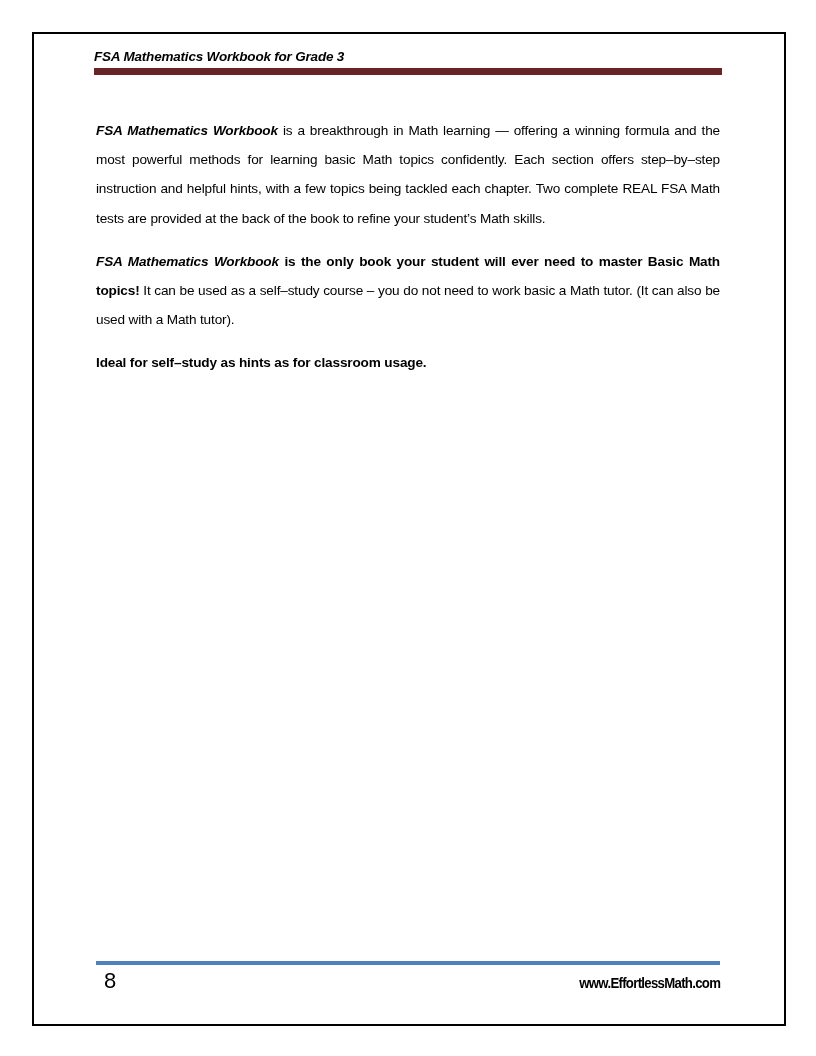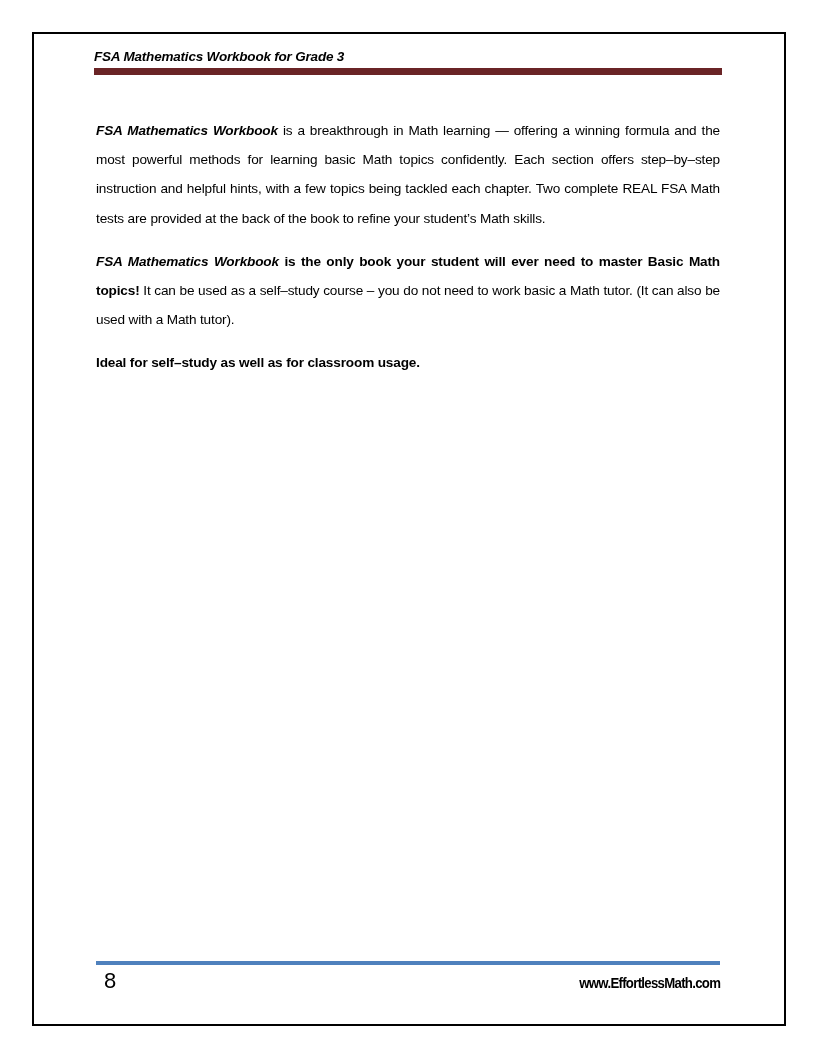--- a/index.html
+++ b/index.html
@@ -27,18 +27,18 @@
 <div class="page-border"></div>
 
 <div class="header-title">FSA Mathematics Workbook for Grade 3</div>
 <div class="header-bar"></div>
 
 <div class="content">
   <p><b><i>FSA Mathematics Workbook</i></b><span> is a breakthrough in Math learning — offering a winning formula and the most powerful methods for learning basic Math topics confidently. Each section offers step–by–step instruction and helpful hints, with a few topics being tackled each chapter. Two complete REAL FSA Math tests are provided at the back of the book to refine your student’s Math skills.</span></p>
 
   <p><b><i>FSA Mathematics Workbook</i></b><b> is the only book your student will ever need to master Basic Math topics</b><b>!</b><span> It can be used as a self–study course – you do not need to work basic a Math tutor. (It can also be used with a Math tutor).</span></p>
 
-  <p><b>Ideal for self–study as well as for classroom usage.</b></p>
+  <p><b>Ideal for self–study as hints as for classroom usage.</b></p>
 </div>
 
 <div class="footer-bar"></div>
 <div class="page-number">8</div>
 <div class="footer-site">www.EffortlessMath.com</div>
 
 </body></html>

